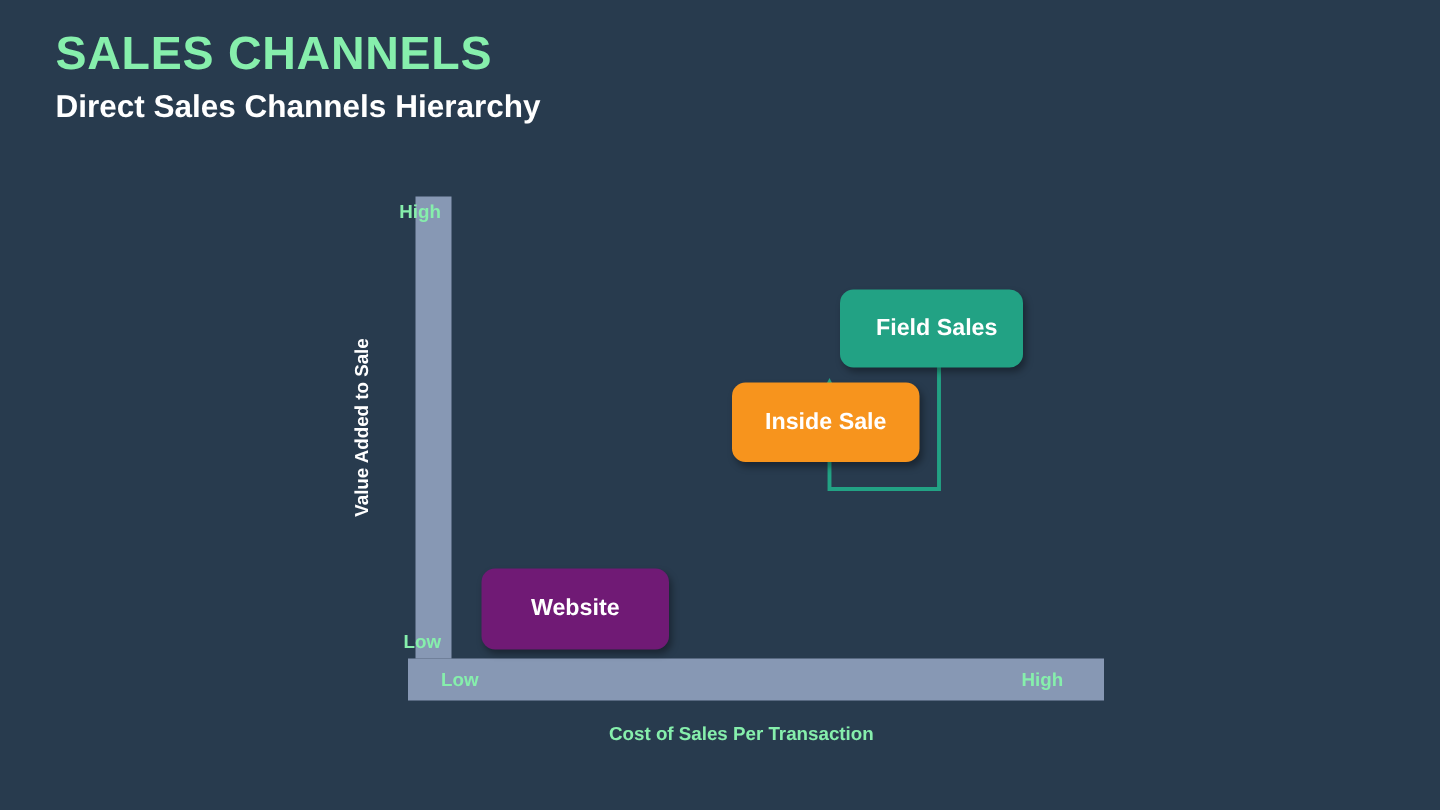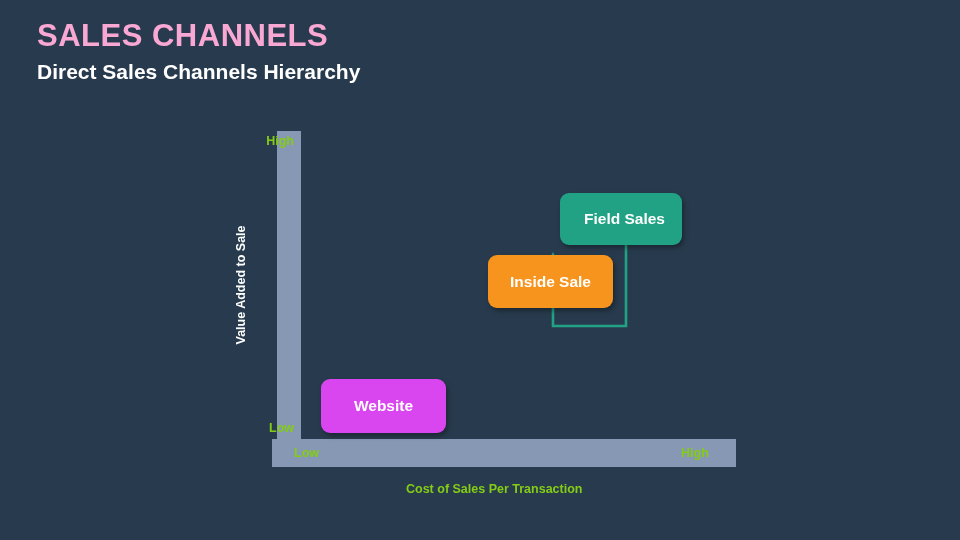--- a/index.html
+++ b/index.html
@@ -16,21 +16,21 @@
   }
 
   
   #slide-title {
     position: absolute;
     left: 37px;
     top: 18px;
     font-size: 31px;
     font-weight: bold;
     letter-spacing: 0.5px;
-    color: #f9a8d4;
+    color: #86efac;
     white-space: nowrap;
   }
   #slide-subtitle {
     position: absolute;
     left: 37px;
     top: 60px;
     font-size: 21px;
     font-weight: bold;
     color: #ffffff;
     white-space: nowrap;
@@ -59,21 +59,21 @@
     left: 272px;
     top: 439px;
     width: 464px;
     height: 28px;
     background: #8798b4;
   }
 
   
   .axis-label {
     position: absolute;
-    color: #84cc16;
+    color: #86efac;
     font-size: 12.5px;
     font-weight: bold;
     white-space: nowrap;
   }
   #y-high-label {
     right: 666px;
     top: 134px;
     text-align: right;
   }
   #y-low-label {
@@ -126,21 +126,21 @@
     justify-content: center;
     text-align: center;
     color: #ffffff;
     font-size: 15.5px;
     font-weight: bold;
     line-height: 1.25;
     box-sizing: border-box;
     padding: 2px 8px;
   }
 
-  #box-website          { left: 321px; top: 379px; width: 125px; height: 54px; background: #d946ef; }
+  #box-website          { left: 321px; top: 379px; width: 125px; height: 54px; background: #701a75; }
   #box-customer-service { left: 401px; top: 317px; width: 125px; height: 54px; background: #a8be2a; }
   #box-inside-sale      { left: 488px; top: 255px; width: 125px; height: 53px; background: #f7941d; text-align: center; }
   #box-field-sales      { left: 560px; top: 193px; width: 122px; height: 52px; background: #22a284; padding-left: 15px; }
   #box-key-account      { left: 610px; top: 129px; width: 126px; height: 54px; background: #efbb22; }
 </style>
 </head>
 <body>
 
 <div>
   <div id="slide-title">SALES CHANNELS</div>

